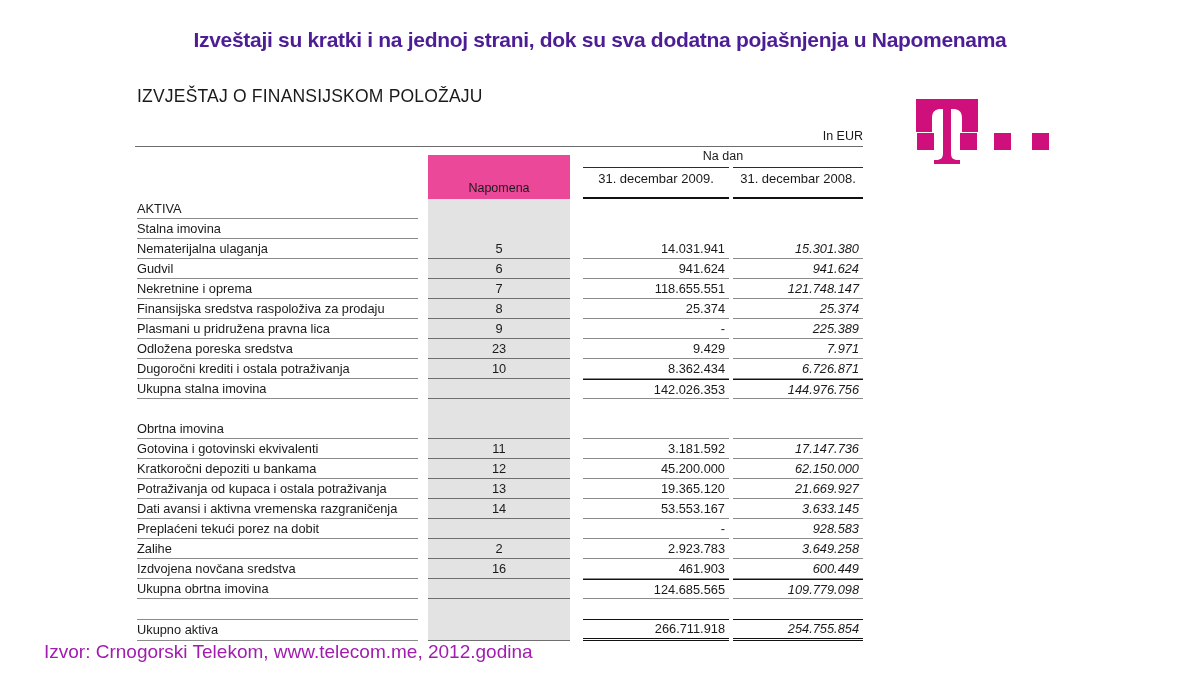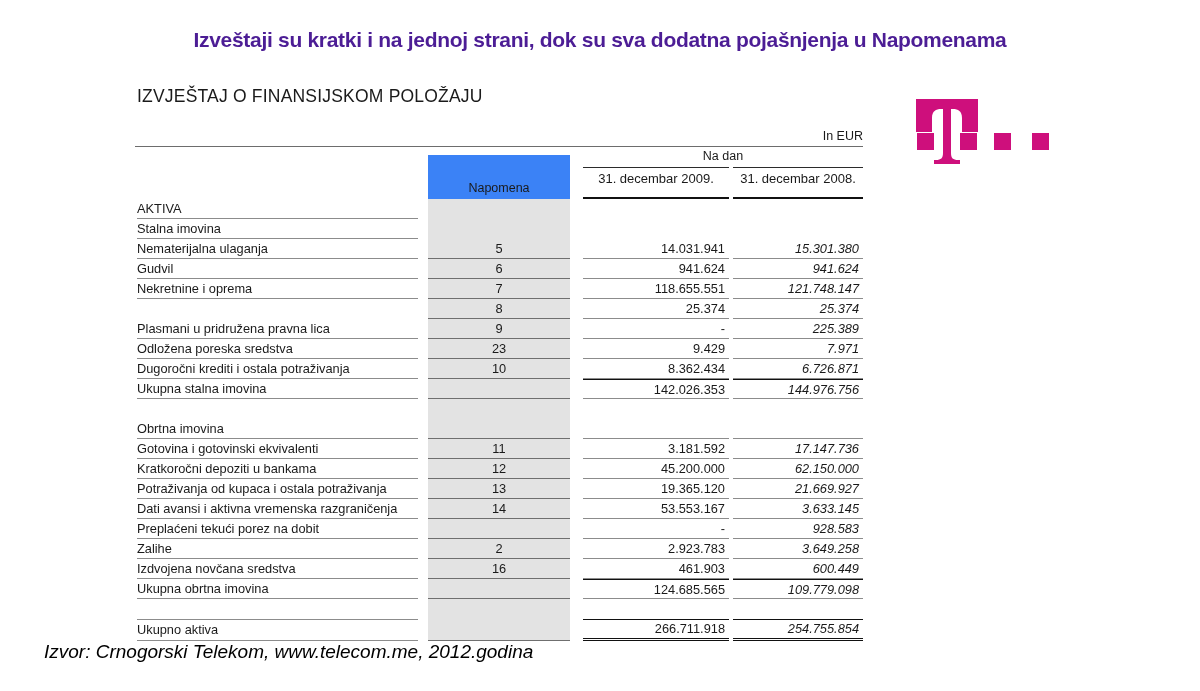--- a/index.html
+++ b/index.html
@@ -83,21 +83,21 @@
     text-align: center;
     font-size: 12.5px;
     color: #1a1a1a;
   }
   .hdr-napomena {
     position: absolute;
     left: 293px;
     top: 26px;
     width: 142px;
     height: 44px;
-    background: #3b82f6;
+    background: #ec4899;
     box-sizing: border-box;
   }
   .hdr-napomena span {
     position: absolute;
     left: 0;
     right: 0;
     bottom: 4px;
     text-align: center;
     font-size: 12.5px;
   }
@@ -213,22 +213,21 @@
     border-top: 1.9px solid #111111;
     border-bottom: 3.2px double #111111;
   }
 
   
   .source {
     position: absolute;
     left: 44px;
     top: 641px;
     font-size: 19px;
-    font-style: italic;
-    color: #000000;
+    color: #a21caf;
     white-space: nowrap;
   }
 </style>
 </head>
 <body>
 
 <div class="slide-title">Izveštaji su kratki i na jednoj strani, dok su sva dodatna pojašnjenja u Napomenama</div>
 
 <div class="logo">
   <svg viewBox="0 0 150 72" width="150" height="72" aria-hidden="true">
@@ -294,20 +293,21 @@
     </div>
 
     <div class="row">
       <div class="label">Nekretnine i oprema</div>
       <div class="note">7</div>
       <div class="v1">118.655.551</div>
       <div class="v2">121.748.147</div>
     </div>
 
     <div class="row">
+      <div class="label">Finansijska sredstva raspoloživa za prodaju</div>
       <div class="note">8</div>
       <div class="v1">25.374</div>
       <div class="v2">25.374</div>
     </div>
 
     <div class="row">
       <div class="label">Plasmani u pridružena pravna lica</div>
       <div class="note">9</div>
       <div class="v1">-</div>
       <div class="v2">225.389</div>

